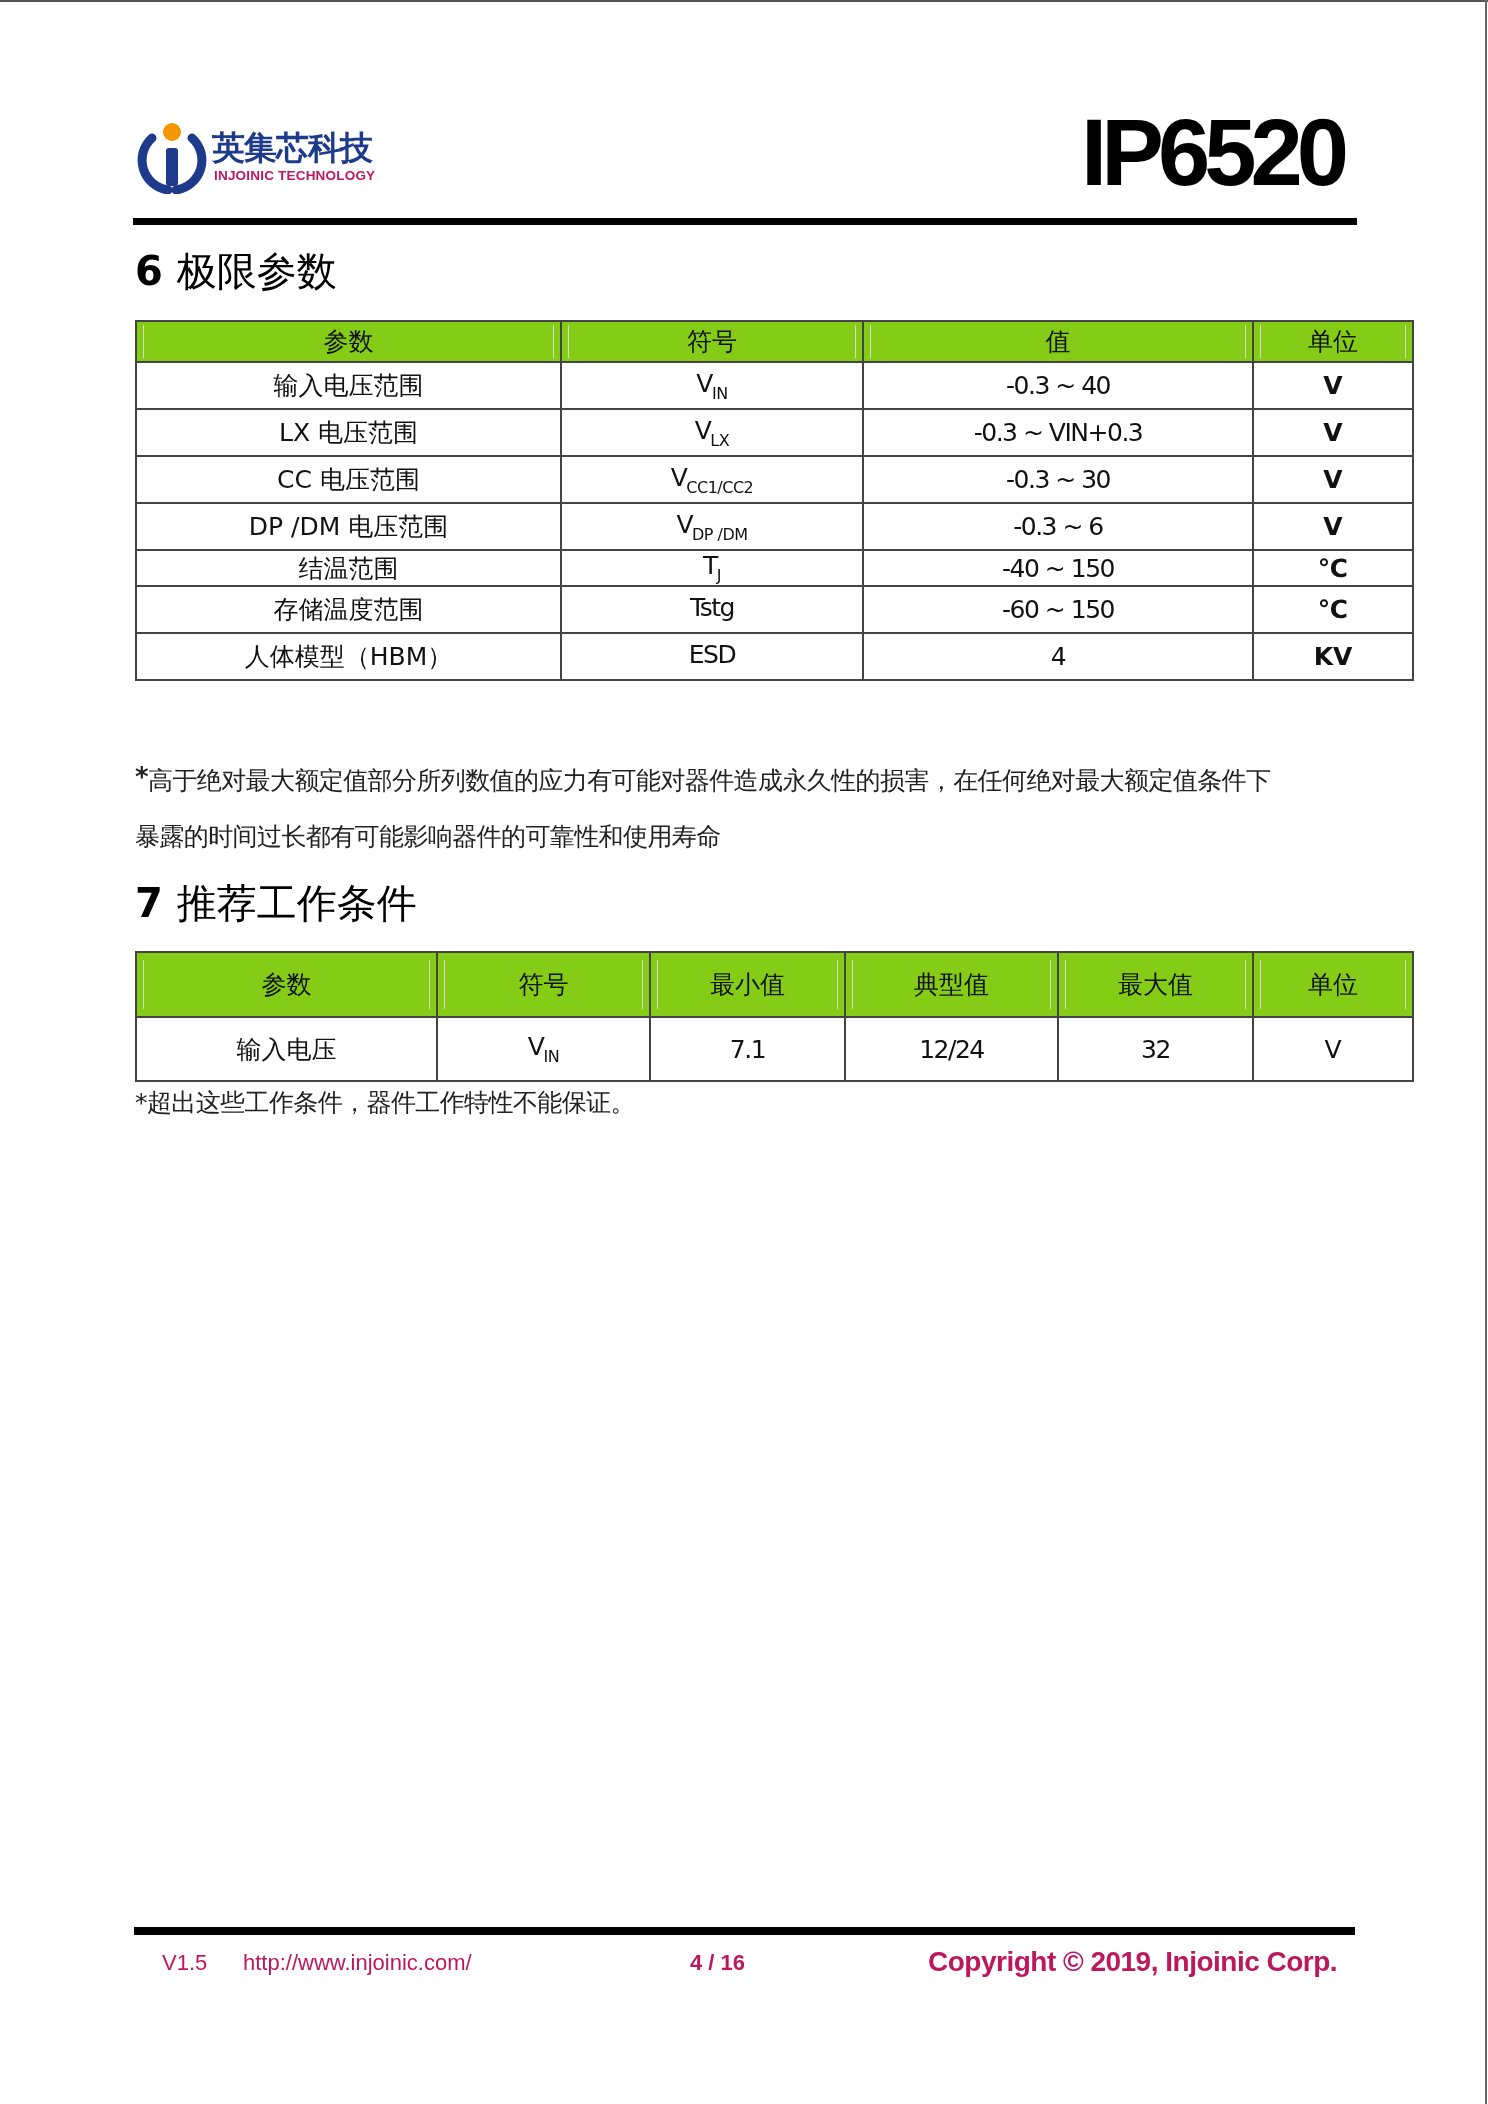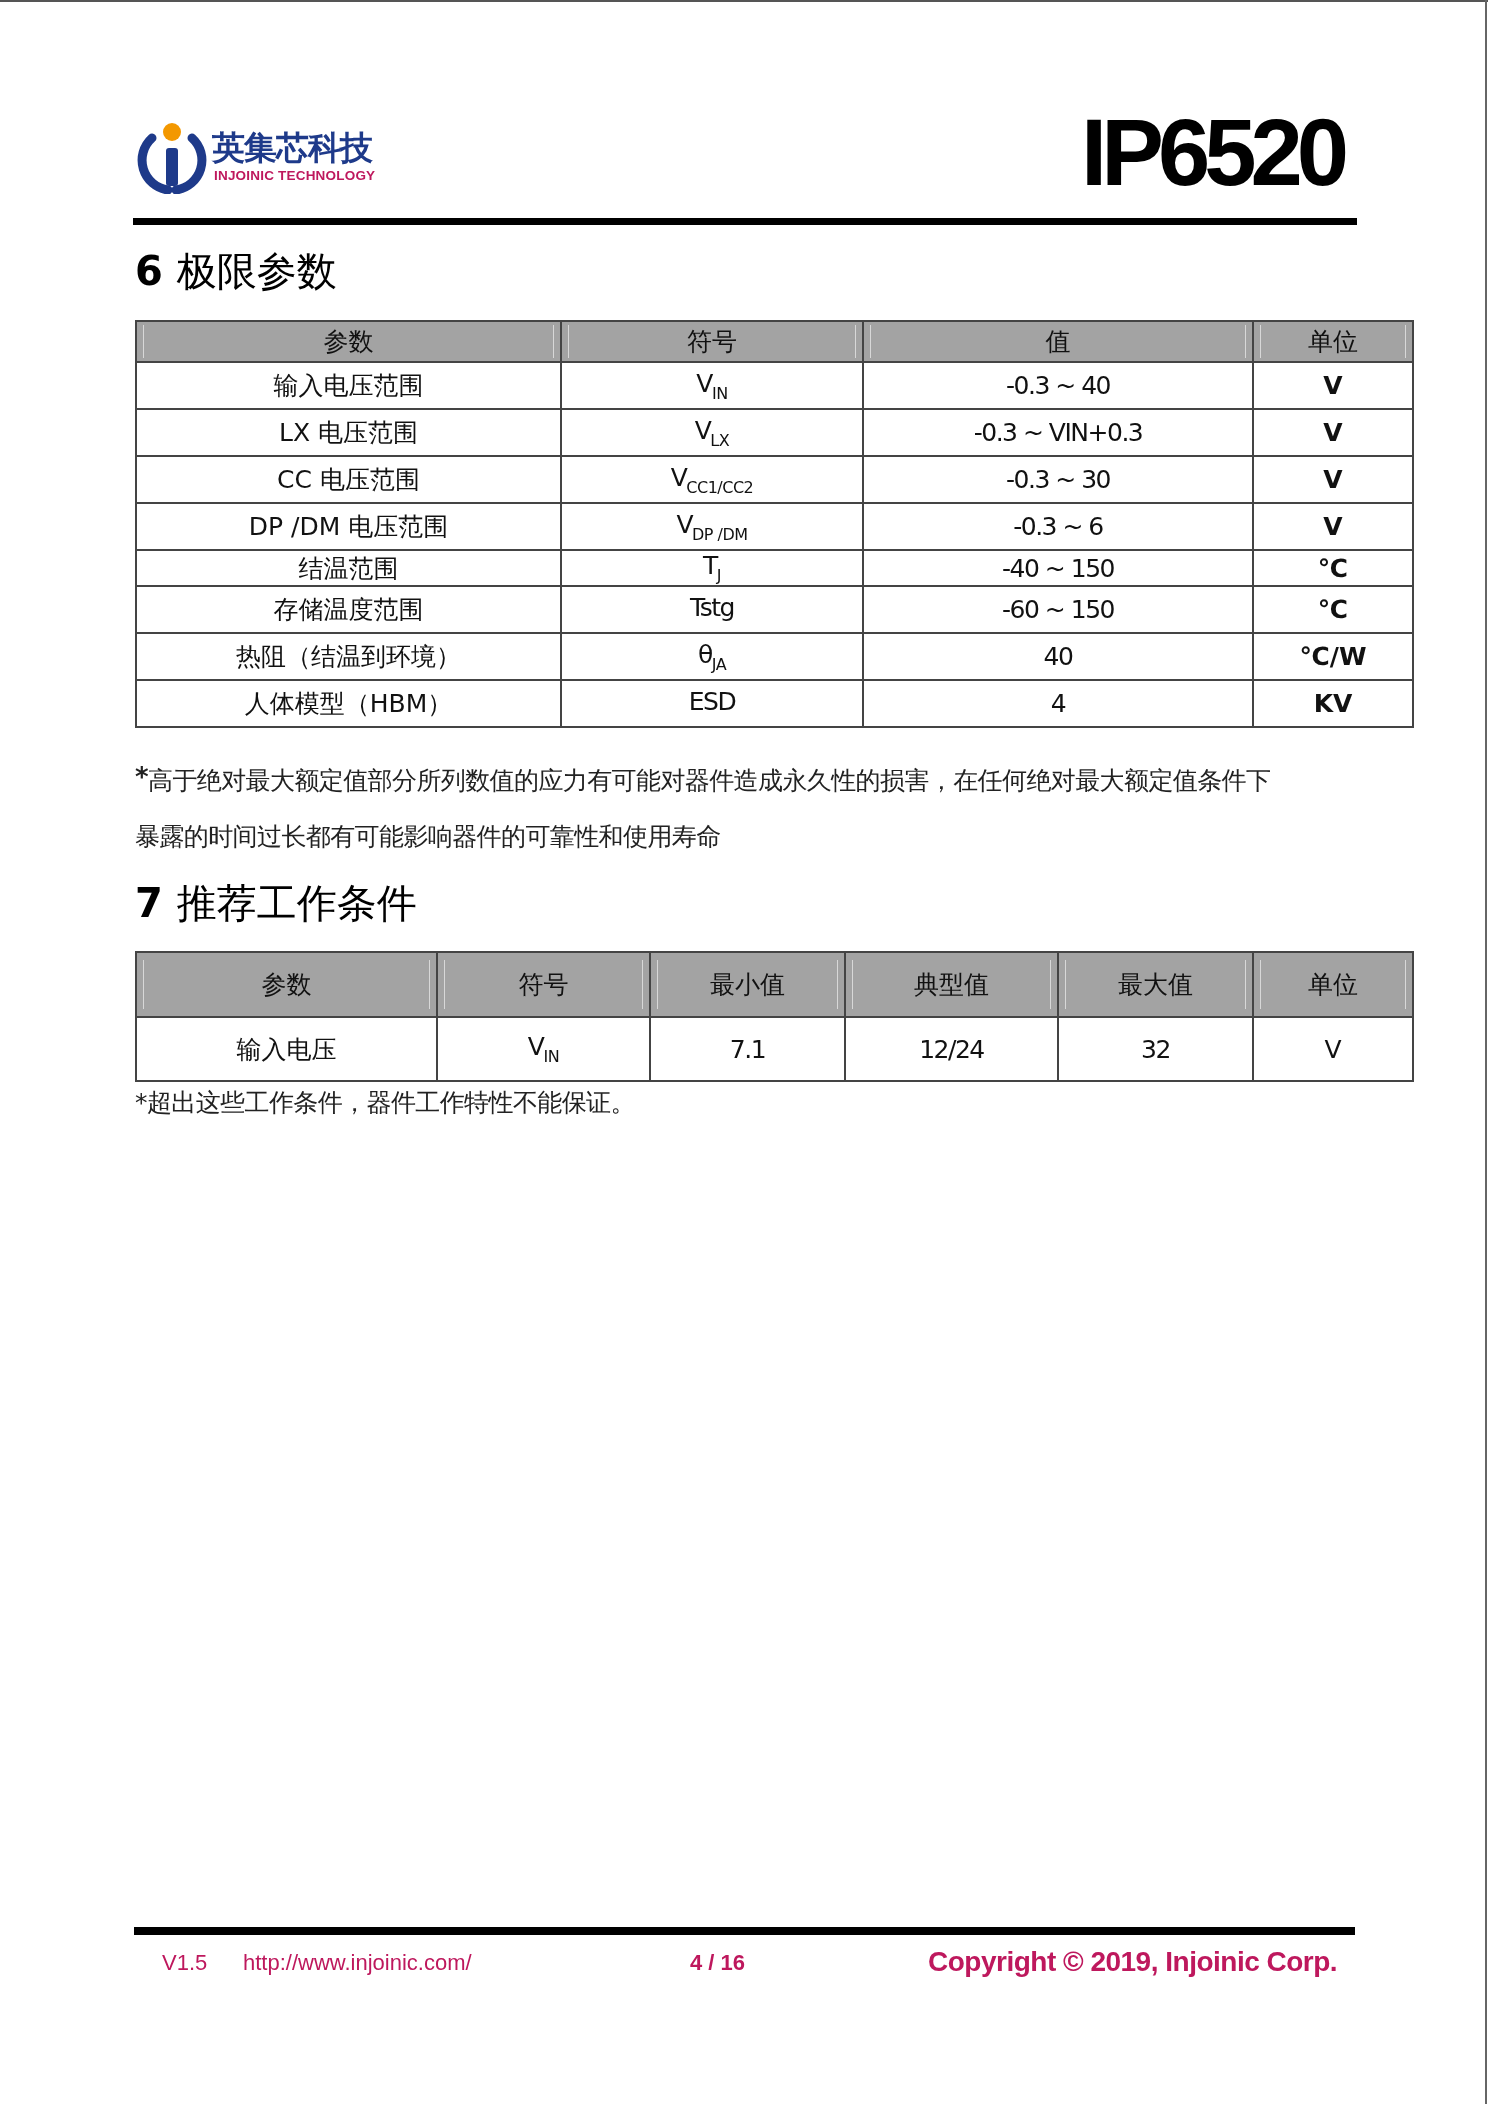--- a/index.html
+++ b/index.html
@@ -21,21 +21,21 @@
 
   
   .section-heading { position: absolute; left: 135px; font-size: 40px; font-weight: normal; color: #000;
                      font-family: "DejaVu Sans", sans-serif; white-space: nowrap; }
   .section-heading .num { font-weight: bold; margin-right: 14px; }
 
   
   table.spec { position: absolute; border-collapse: collapse; table-layout: fixed;
                font-family: "DejaVu Sans", sans-serif; font-size: 25px; color: #111; }
   table.spec th, table.spec td { border: 2px solid #444; text-align: center; vertical-align: middle; padding: 0; }
-  table.spec th { background: #a3a3a3; font-weight: normal; color: #111; }
+  table.spec th { background: #84cc16; font-weight: normal; color: #111; }
   table.spec th > span.hdr { display: block; margin: 3px 6px; border-left: 1px solid #d8d8d8; border-right: 1px solid #d8d8d8; }
   table.spec td.unit { font-weight: bold; font-family: "DejaVu Sans", sans-serif; }
   .sub { font-size: 16px; vertical-align: -7px; letter-spacing: -0.5px; }
   .cond { letter-spacing: -1.5px; }
 
   .note { position: absolute; left: 135px; font-size: 25px; color: #222; white-space: nowrap;
           font-family: "DejaVu Sans", sans-serif; letter-spacing: -0.6px; }
   .note .star { font-weight: bold; font-size: 26px; vertical-align: 3px; }
 
   
@@ -121,26 +121,20 @@
       <td>结温范围</td>
       <td><span class="cond">T</span><span class="sub">J</span></td>
       <td class="cond">-40 ~ 150</td>
       <td class="unit">℃</td>
     </tr>
     <tr style="height:47px;">
       <td>存储温度范围</td>
       <td><span class="cond">Tstg</span><span class="sub"></span></td>
       <td class="cond">-60 ~ 150</td>
       <td class="unit">℃</td>
-    </tr>
-    <tr style="height:47px;">
-      <td>热阻（结温到环境）</td>
-      <td><span class="cond">θ</span><span class="sub">JA</span></td>
-      <td class="cond">40</td>
-      <td class="unit">℃/W</td>
     </tr>
     <tr style="height:47px;">
       <td>人体模型（HBM）</td>
       <td><span class="cond">ESD</span><span class="sub"></span></td>
       <td class="cond">4</td>
       <td class="unit">KV</td>
     </tr>
   </tbody>
 </table>
 

